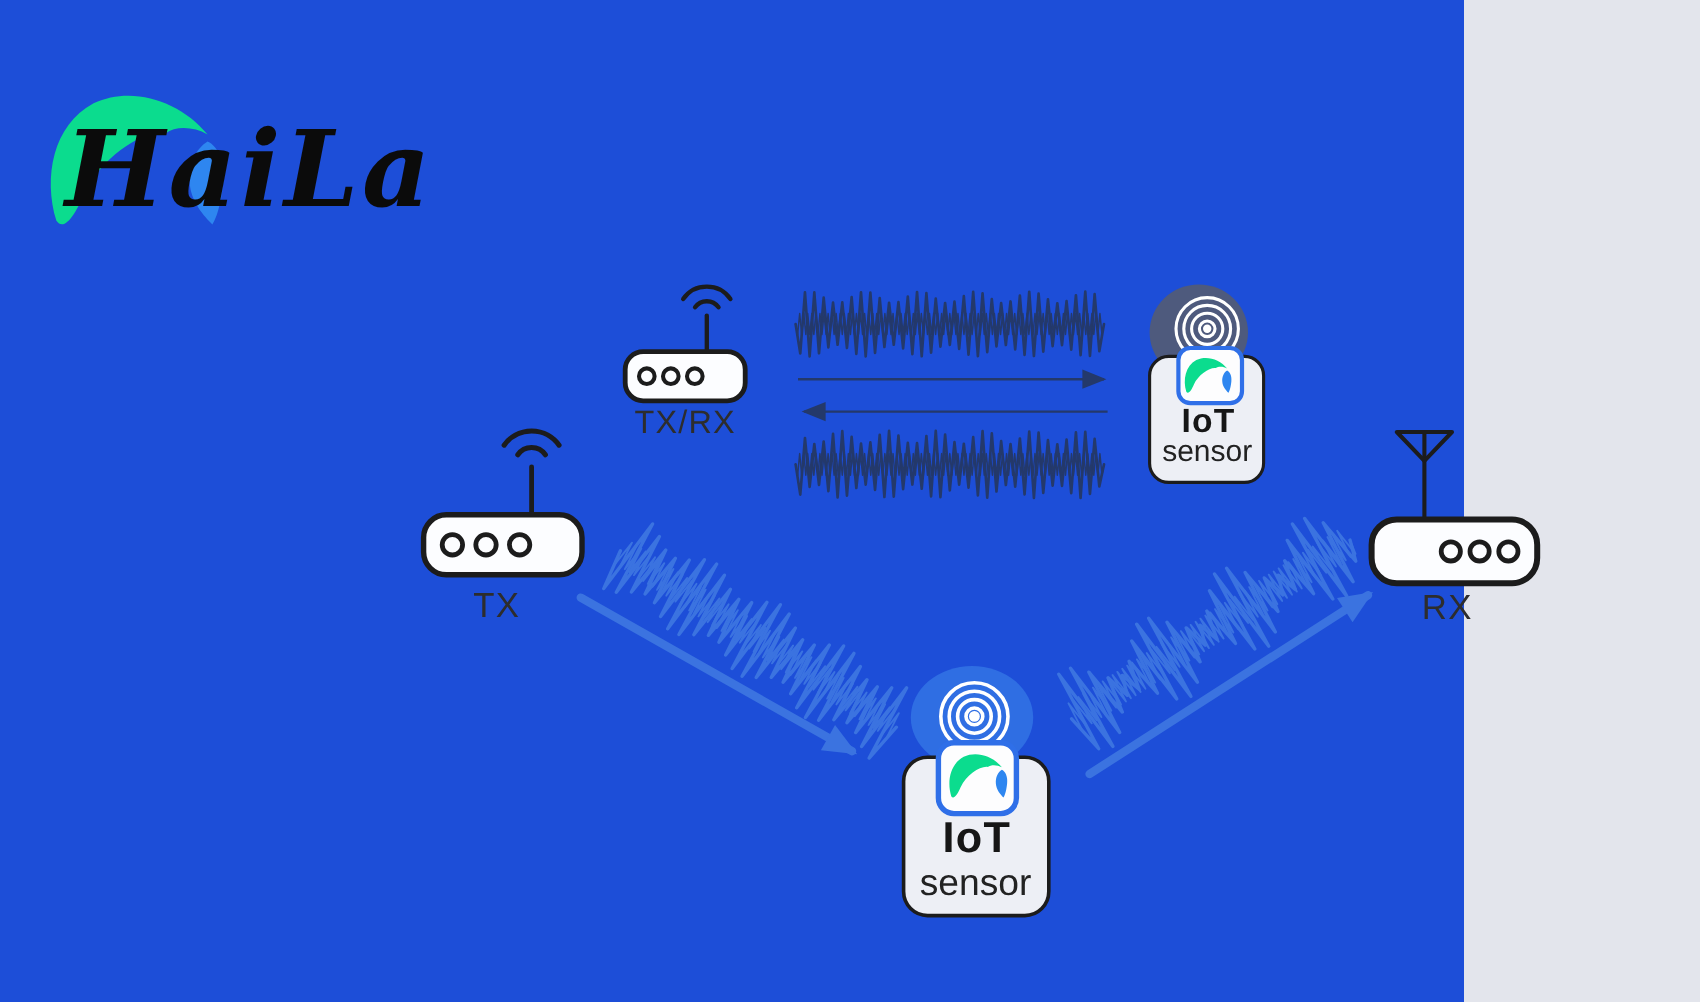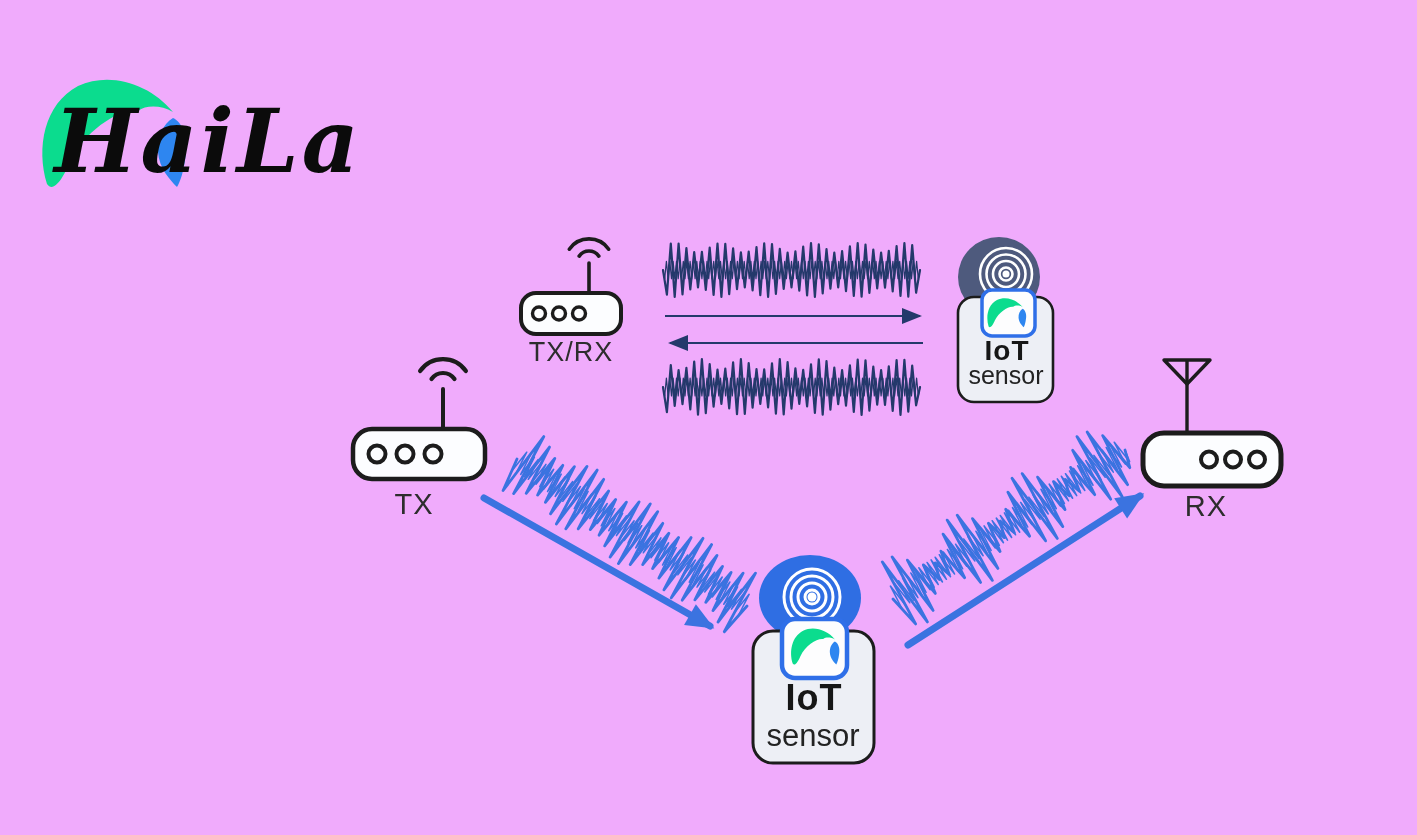--- a/index.html
+++ b/index.html
@@ -1,17 +1,17 @@
 <!DOCTYPE html>
 <html><head>
 <meta charset="utf-8">
 <style>
   html,body{margin:0;padding:0;background:#e3e5ec;}
   body{width:1417px;height:835px;overflow:hidden;font-family:"Liberation Sans",sans-serif;}
-  .stage{position:relative;width:1417px;height:835px;background:#f0abfc;}
+  .stage{position:relative;width:1220px;height:835px;background:#1d4ed8;}
   .stage > svg{position:absolute;left:0;top:0;}
   .brand-text{font-family:"DejaVu Serif",serif;font-style:italic;font-weight:600;
               font-size:88px;fill:#0b0b0b;letter-spacing:3px;}
   .mark-green{fill:#0bdc8e;}
   .mark-blue{fill:#2e86f0;}
   .dev-stroke{fill:#fcfdff;stroke:#1c1c1c;}
   .dev-line{fill:none;stroke:#1c1c1c;stroke-linecap:round;stroke-linejoin:round;}
   .dev-dot{fill:#fcfdff;stroke:#1c1c1c;}
   .dev-label{font-size:27px;fill:#2d2d2d;letter-spacing:1px;}
   .dev-label-lg{font-size:29px;fill:#2d2d2d;letter-spacing:1px;}

